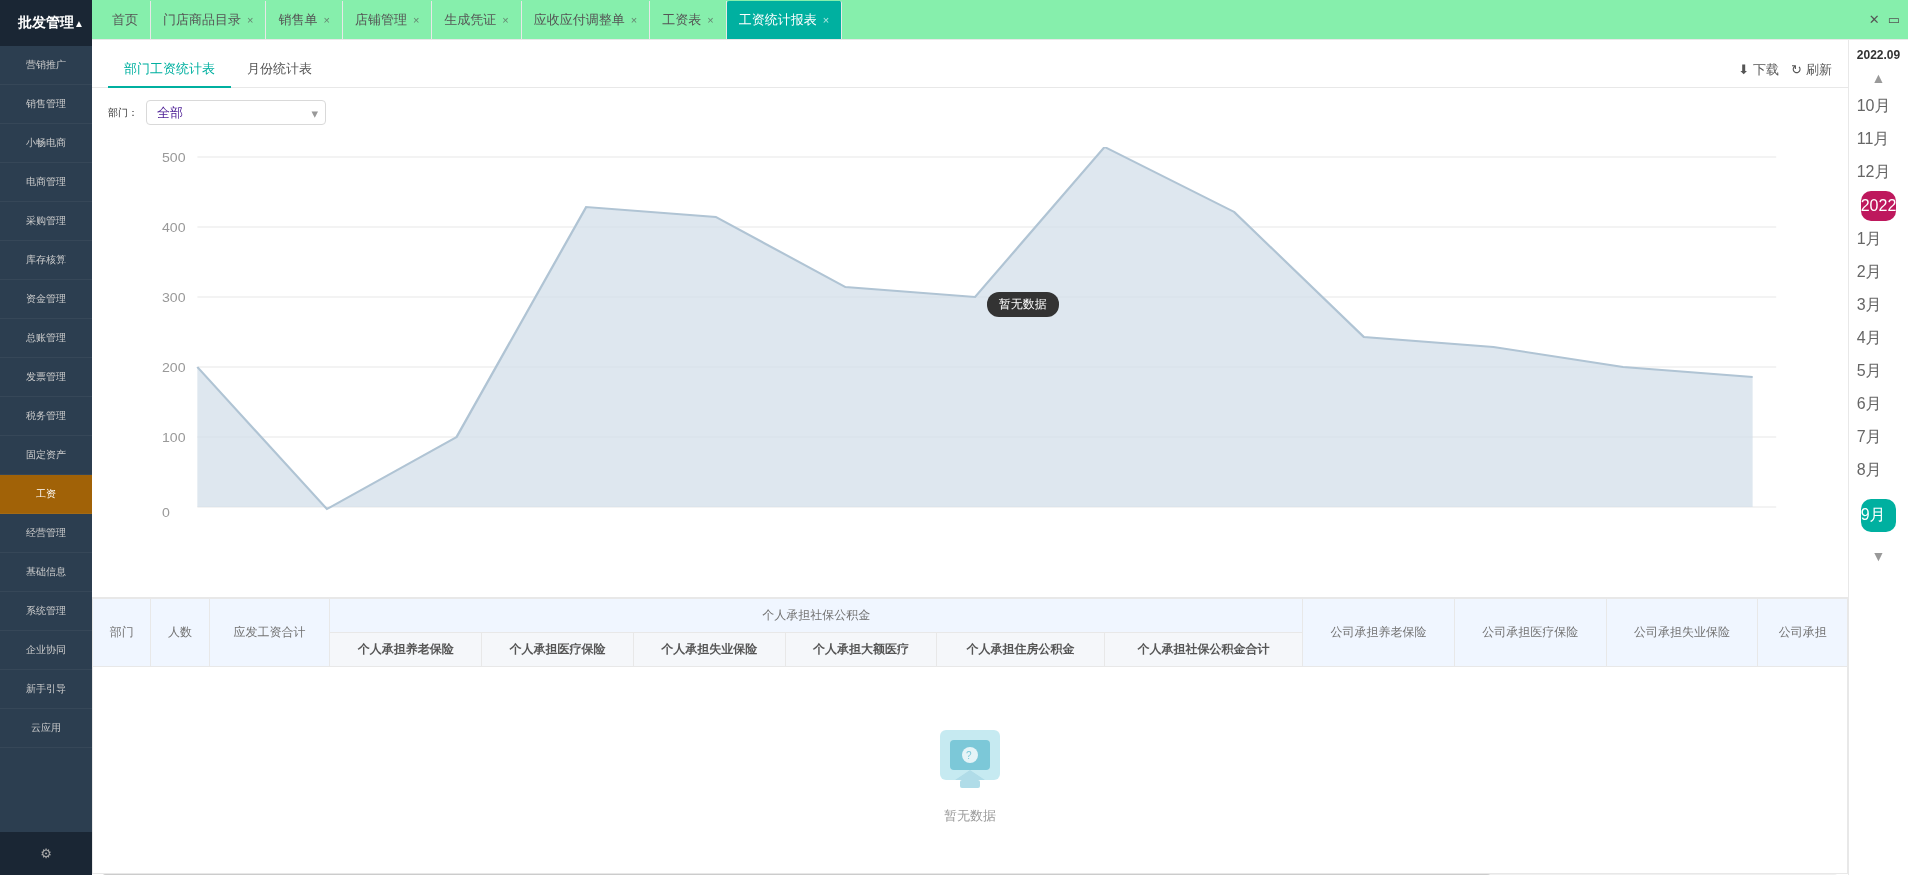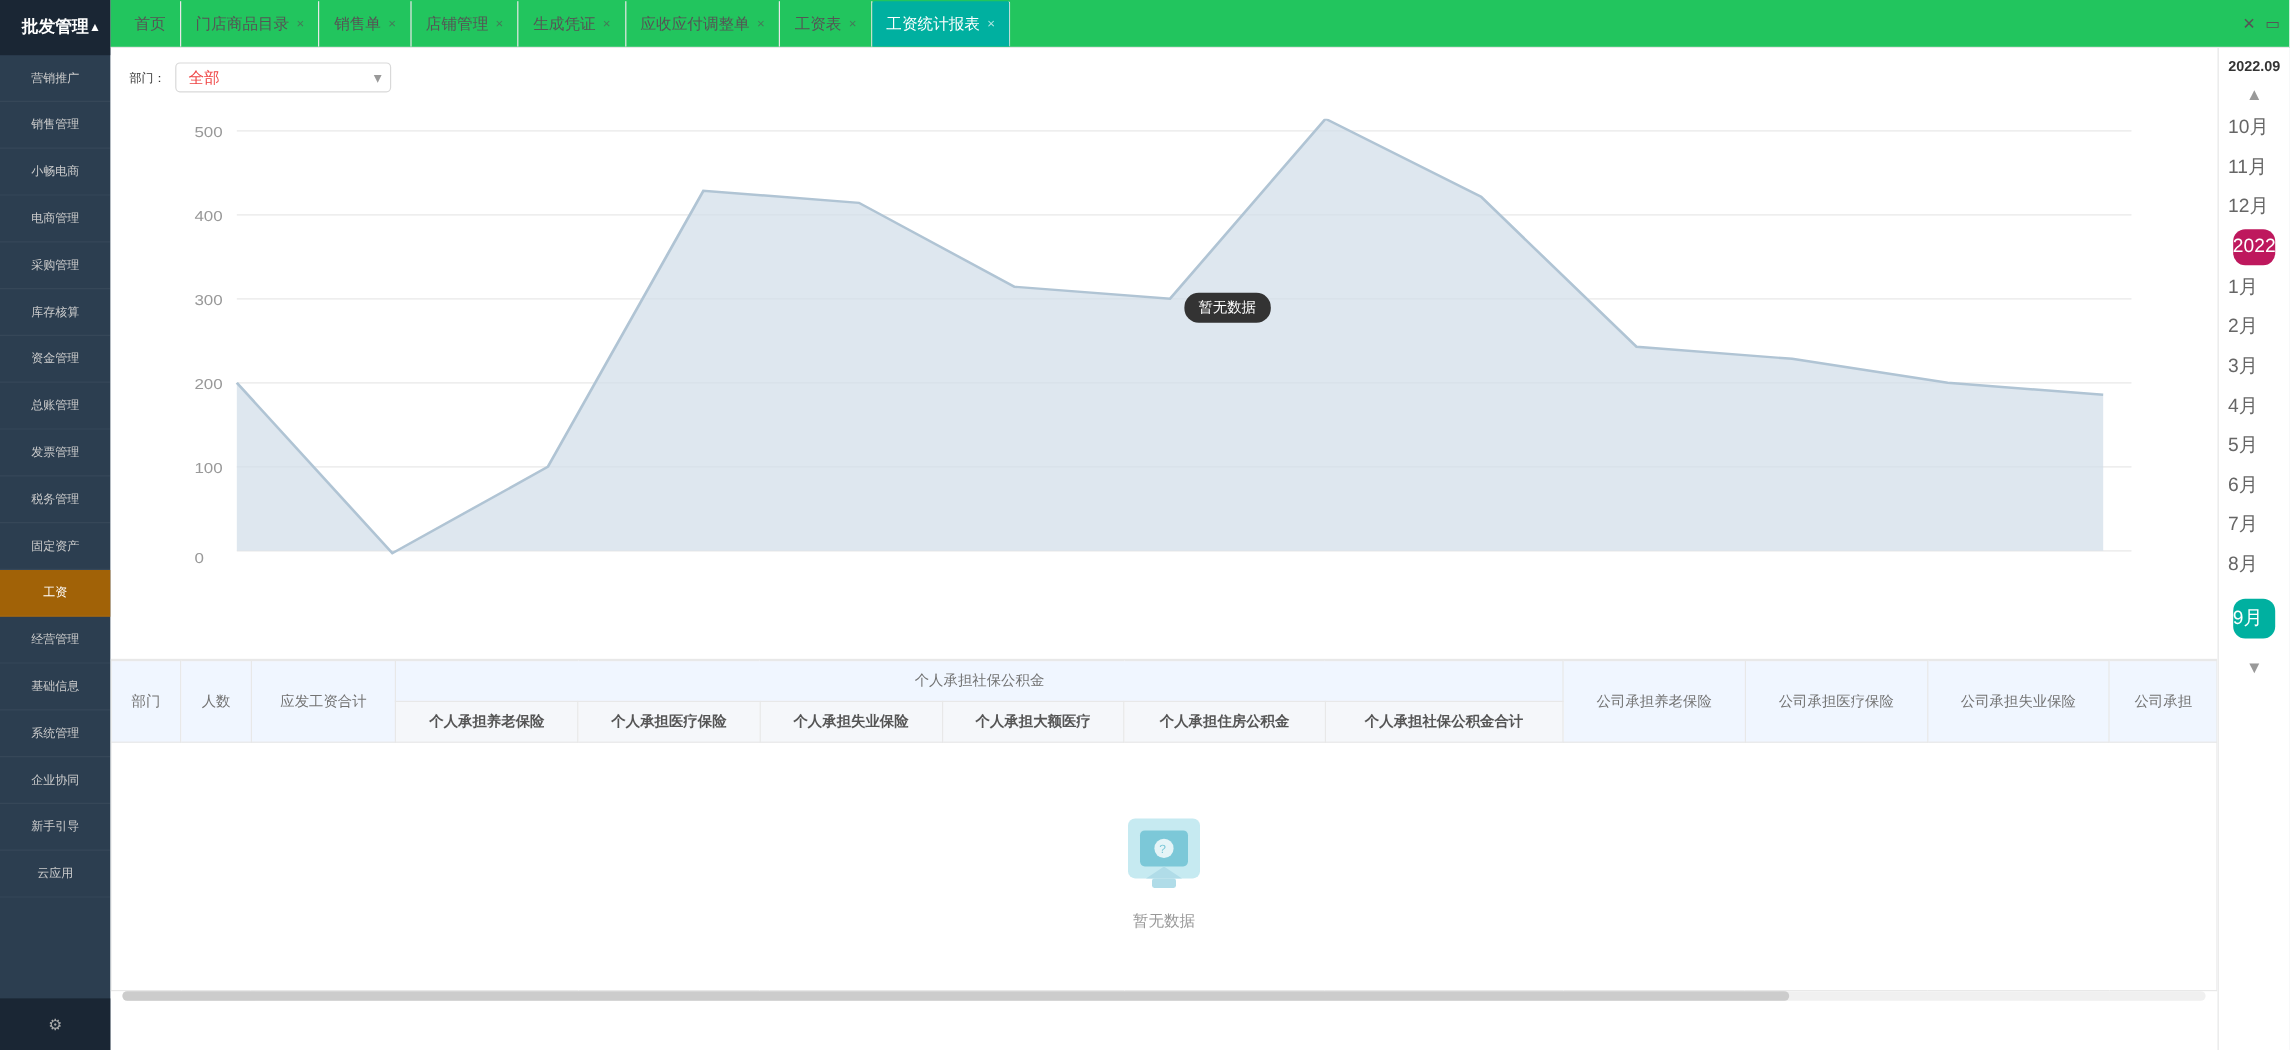--- a/index.html
+++ b/index.html
@@ -47,21 +47,21 @@
     
     .main {
       flex: 1;
       display: flex;
       flex-direction: column;
       overflow: hidden;
     }
 
     
     .tab-bar {
-      background: #22c55e;
+      background: #86efac;
       display: flex;
       align-items: center;
       border-bottom: 1px solid #e8e8e8;
       height: 40px;
       padding: 0 8px;
       flex-shrink: 0;
       overflow-x: auto;
     }
     .tab-item {
       display: flex;
@@ -123,21 +123,21 @@
       padding: 12px 16px;
       gap: 8px;
       flex-shrink: 0;
     }
     .filter-label { color: #333; font-size: 10px; }
     .filter-select {
       border: 1px solid #d9d9d9;
       border-radius: 4px;
       padding: 4px 28px 4px 10px;
       font-size: 13px;
-      color: #ef4444;
+      color: #4c1d95;
       background: #fff;
       cursor: pointer;
       appearance: none;
       width: 180px;
       position: relative;
     }
     .select-wrapper {
       position: relative;
       display: inline-block;
     }
@@ -309,20 +309,36 @@
       </div>
     <div style="margin-left:auto; display:flex; align-items:center; gap:8px;">
       <span style="cursor:pointer; color:#555;">✕</span>
       <span style="cursor:pointer; color:#555;">▭</span>
     </div>
   </div>
 
   <div class="content-area">
     <div class="page-content">
 
+      <div class="sub-tab-bar">
+        <div class="sub-tabs" id="sub-tabs-container">
+            <div class="sub-tab active">部门工资统计表</div>
+            <div class="sub-tab">月份统计表</div>
+          </div>
+        <div class="sub-tab-actions">
+          <div class="action-btn">
+            <span>⬇</span>
+            <span>下载</span>
+          </div>
+          <div class="action-btn">
+            <span>↻</span>
+            <span>刷新</span>
+          </div>
+        </div>
+      </div>
 
       <div class="filter-row">
         <span class="filter-label">部门：</span>
         <div class="select-wrapper">
           <select class="filter-select">
             <option>全部</option>
           </select>
         </div>
       </div>
 

